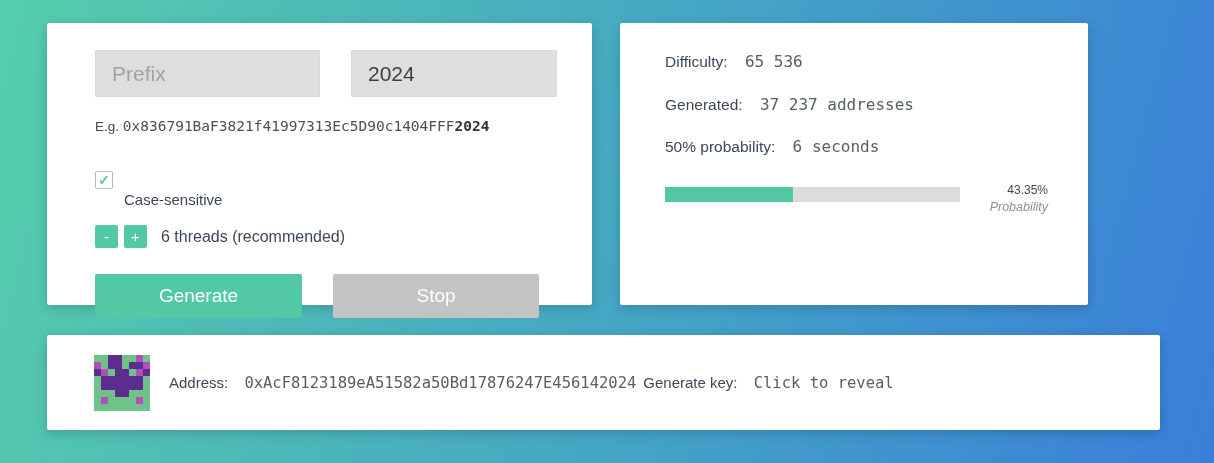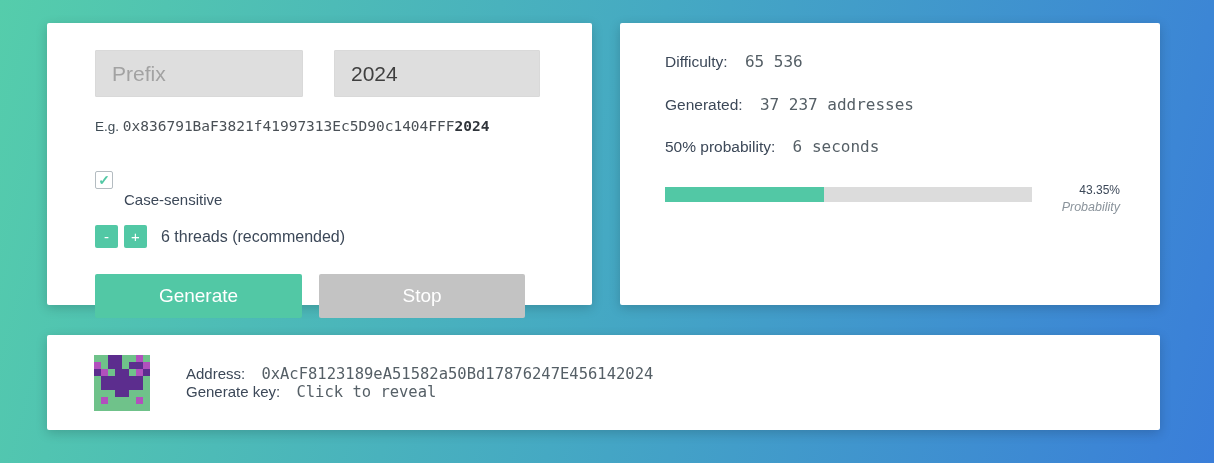--- a/index.html
+++ b/index.html
@@ -15,21 +15,21 @@
     background: #ffffff;
     border-radius: 2px;
     box-shadow: 0 3px 12px rgba(0,0,0,0.18);
   }
   
   #card-generator { left: 47px; top: 23px; width: 545px; height: 282px; padding: 27px 48px 28px 48px; }
   .input-row { display: flex; gap: 31px; }
   .text-input {
     height: 47px; border: 1px solid #d9d9d9; background: #dedede;
     font-family: "Liberation Sans", sans-serif; font-size: 21px; color: #3f3f3f;
-    padding: 0 16px; outline: none; width: 208px; border-radius: 1px;
+    padding: 0 16px; outline: none; width: 225px; border-radius: 1px;
   }
   .text-input::placeholder { color: #a2a2a2; }
   #suffix-input { width: 206px; }
   .example-line {
     margin-top: 21px; font-size: 13.5px; color: #3e4b54; white-space: nowrap;
   }
   .example-line .mono { font-family: "DejaVu Sans Mono", monospace; font-size: 14.5px; color: #4a5056; }
   .example-line .mono-bold { font-family: "DejaVu Sans Mono", monospace; font-size: 14.5px; font-weight: bold; color: #2f343a; }
   .checkbox-row { margin-top: 17px; display: flex; align-items: center; gap: 11px; cursor: pointer; }
   .checkbox {
@@ -39,42 +39,42 @@
   }
   .checkbox-label { font-size: 15px; color: #3c4858; margin-top: 40px; }
   .threads-row { margin-top: 17px; display: flex; align-items: center; gap: 6px; }
   .step-btn {
     width: 23px; height: 23px; background: #52c8a5; border: none; border-radius: 2px;
     color: #ffffff; font-size: 15px; line-height: 1; cursor: pointer;
     display: flex; align-items: center; justify-content: center;
     font-family: "Liberation Sans", sans-serif;
   }
   .threads-label { font-size: 16px; color: #3c4858; margin-left: 8px; }
-  .btn-row { margin-top: 26px; display: flex; gap: 17px; }
+  .btn-row { margin-top: 26px; display: flex; gap: 31px; }
   .big-btn {
     height: 44px; border: none; border-radius: 2px; color: #ffffff;
     font-family: "Liberation Sans", sans-serif; font-size: 19px; cursor: pointer; width: 207px;
   }
   #generate-button { background: #52c8a5; }
   #stop-button { background: #c3c3c3; width: 206px; cursor: default; }
   
-  #card-stats { left: 620px; top: 23px; width: 540px; height: 282px; padding: 29px 40px 0 45px; }
+  #card-stats { left: 620px; top: 23px; width: 468px; height: 282px; padding: 29px 40px 0 45px; }
   .stat-row { margin-bottom: 23.5px; font-size: 15.5px; white-space: nowrap; }
   .stat-label { color: #3c4858; margin-right: 13px; }
   .stat-value { font-family: "DejaVu Sans Mono", monospace; font-size: 16px; color: #555f66; }
   .progress-row { margin-top: 27px; display: flex; align-items: flex-start; }
   .progress-track { flex: 1; height: 15px; background: #dcdcdc; margin-top: 4px; overflow: hidden; }
   .progress-fill { height: 100%; background: #52c8a5; width: 0; }
   .progress-text { width: 88px; text-align: right; }
   .progress-percent { font-size: 12px; color: #3c4858; }
   .progress-caption { font-size: 12.5px; color: #8a939b; margin-top: 3px; font-style: italic; }
   
   #card-result { left: 47px; top: 335px; width: 1113px; height: 95px; display: flex; align-items: center; }
   .identicon { width: 56px; height: 56px; margin-left: 47px; display: grid; grid-template-columns: repeat(8, 1fr); grid-template-rows: repeat(8, 1fr); flex: none; }
-  .result-text { margin-left: 36px; display: flex; flex-direction: column; flex: 1; min-width: 0; }
+  .result-text { margin-left: 19px; display: flex; flex-direction: row; gap: 7px; flex: 1; min-width: 0; }
   .result-line { font-size: 15px; white-space: nowrap; }
   .result-label { color: #3c4858; margin-right: 12px; }
   .result-value { font-family: "DejaVu Sans Mono", monospace; font-size: 15.5px; color: #555f66; }
   .reveal-value { cursor: pointer; }
   #save-button {
     margin-right: 50px; width: 144px; height: 43px; background: #52c8a5; border: none; border-radius: 2px;
     color: #ffffff; font-family: "Liberation Sans", sans-serif; font-size: 18px; cursor: pointer;
     display: flex; align-items: center; justify-content: center; gap: 9px; flex: none;
   }
   #save-button svg { display: block; }

